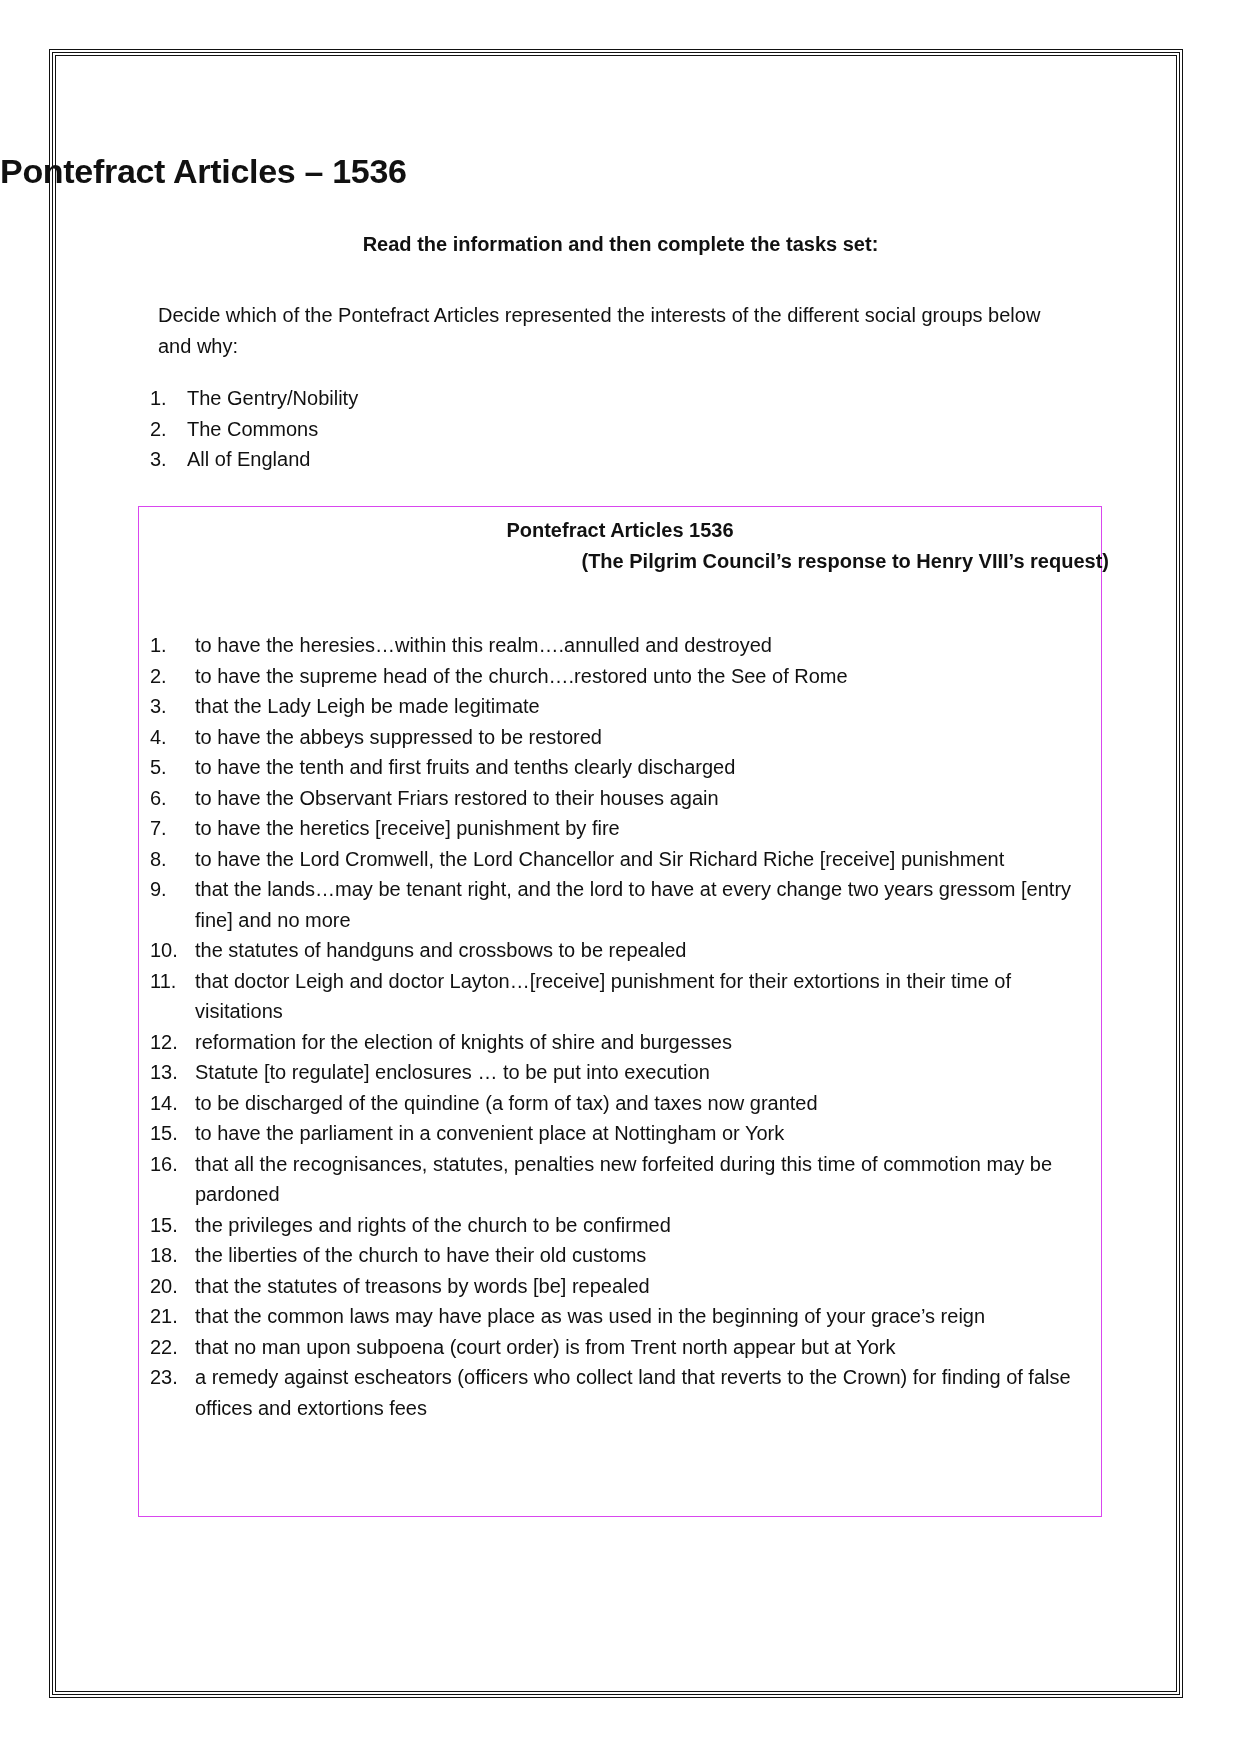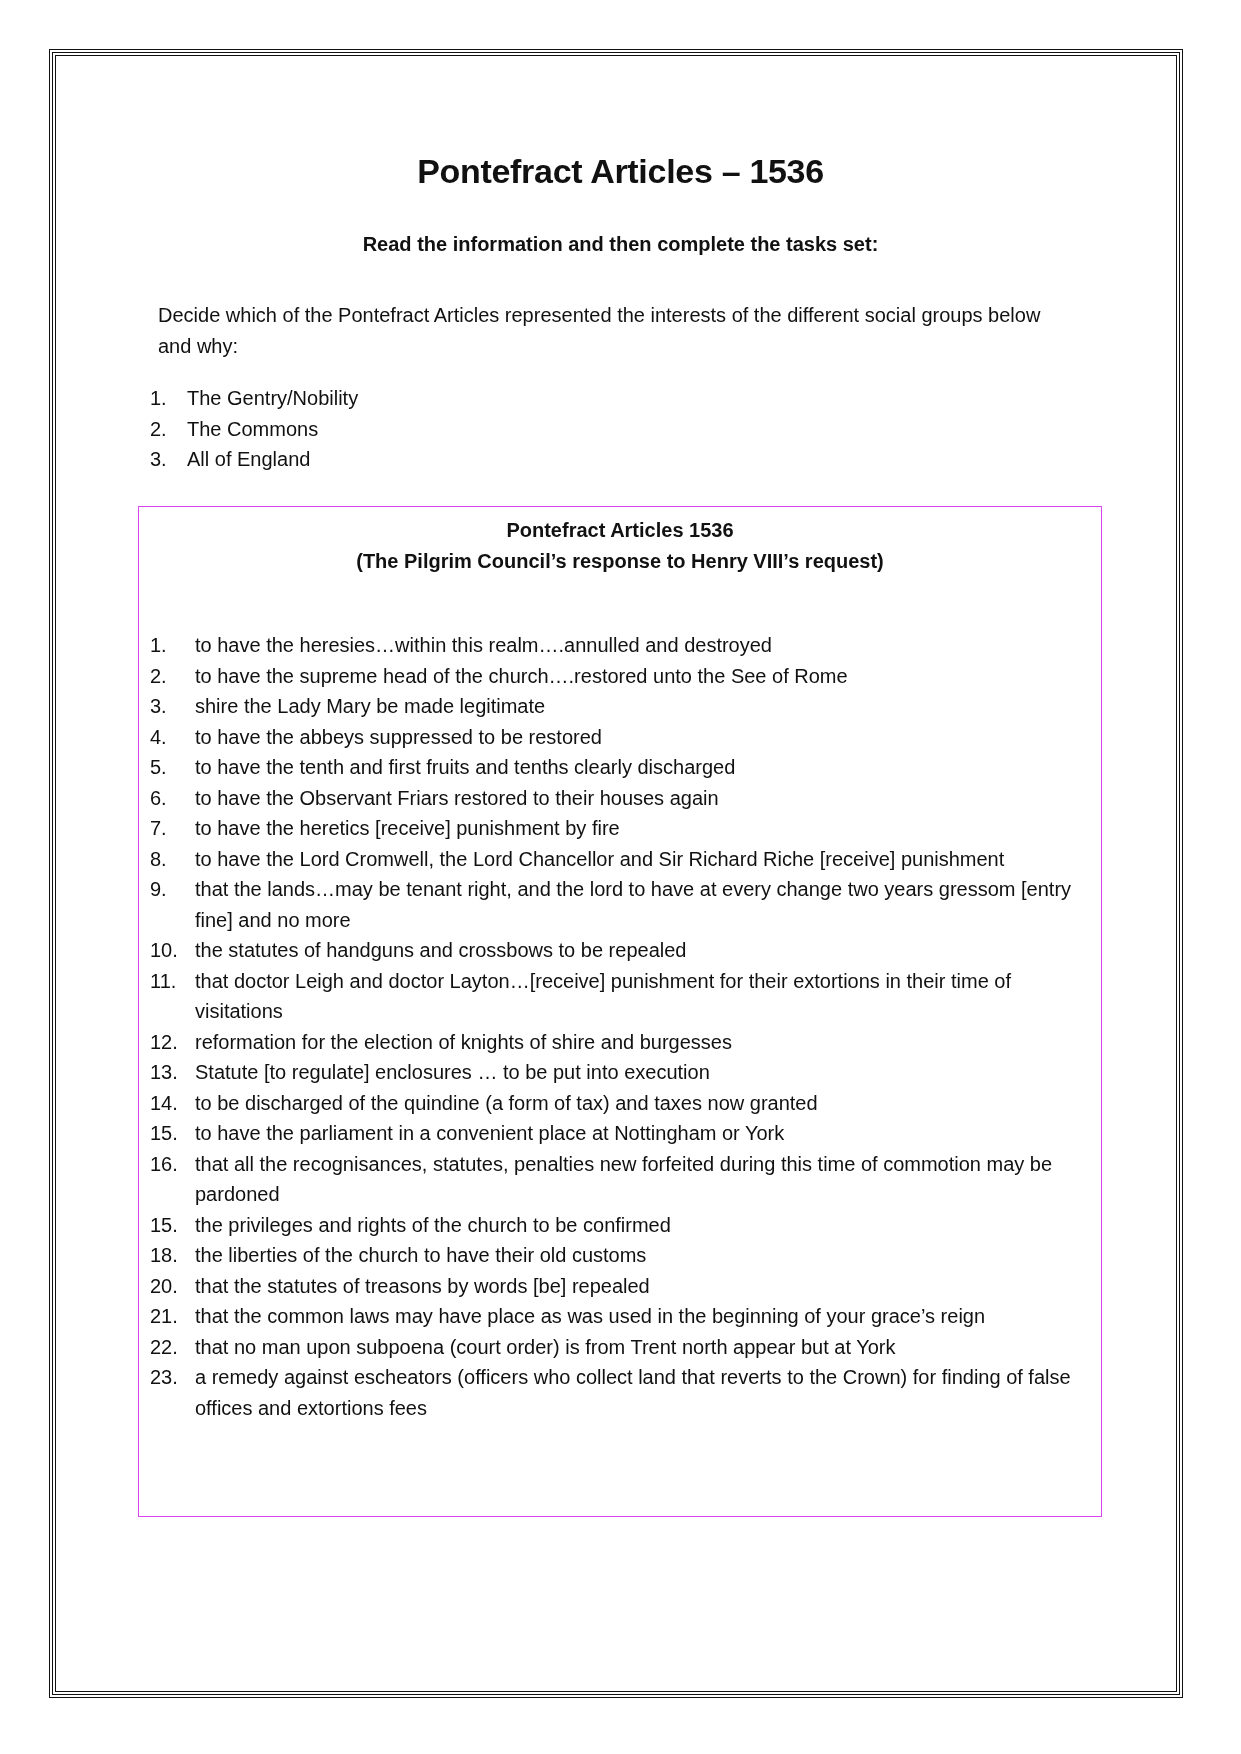--- a/index.html
+++ b/index.html
@@ -34,21 +34,20 @@
     position: absolute;
     left: 5px; top: 5px; right: 5px; bottom: 5px;
     border: 1.5px solid #111;
   }
 
   .title {
     position: absolute;
     left: 0;
     width: 1241px;
     top: 152px;
-    text-align: center;
     font-weight: bold;
     font-size: 34px;
     letter-spacing: -0.3px;
     margin: 0;
   }
   .subheading {
     position: absolute;
     left: 0;
     width: 1241px;
     top: 233px;
@@ -100,24 +99,24 @@
     width: 100%;
     top: 8px;
     text-align: center;
     font-weight: bold;
     font-size: 20px;
     line-height: 30.5px;
     margin: 0;
   }
   .box-subtitle {
     position: absolute;
-    left: 0;
+    left: 8px;
     width: 100%;
     top: 39px;
-    text-align: center;
+    text-align: right;
     font-weight: bold;
     font-size: 20px;
     line-height: 30.5px;
     margin: 0;
   }
   .articles {
     position: absolute;
     left: 11px;
     top: 123px;
     width: 945px;
@@ -166,21 +165,21 @@
       <li>
         <span class="num">1.</span>
         <span class="text">to have the heresies…within this realm….annulled and destroyed</span>
       </li>
       <li>
         <span class="num">2.</span>
         <span class="text">to have the supreme head of the church….restored unto the See of Rome</span>
       </li>
       <li>
         <span class="num">3.</span>
-        <span class="text">shire the Lady Mary be made legitimate</span>
+        <span class="text">that the Lady Leigh be made legitimate</span>
       </li>
       <li>
         <span class="num">4.</span>
         <span class="text">to have the abbeys suppressed to be restored</span>
       </li>
       <li>
         <span class="num">5.</span>
         <span class="text">to have the tenth and first fruits and tenths clearly discharged</span>
       </li>
       <li>

